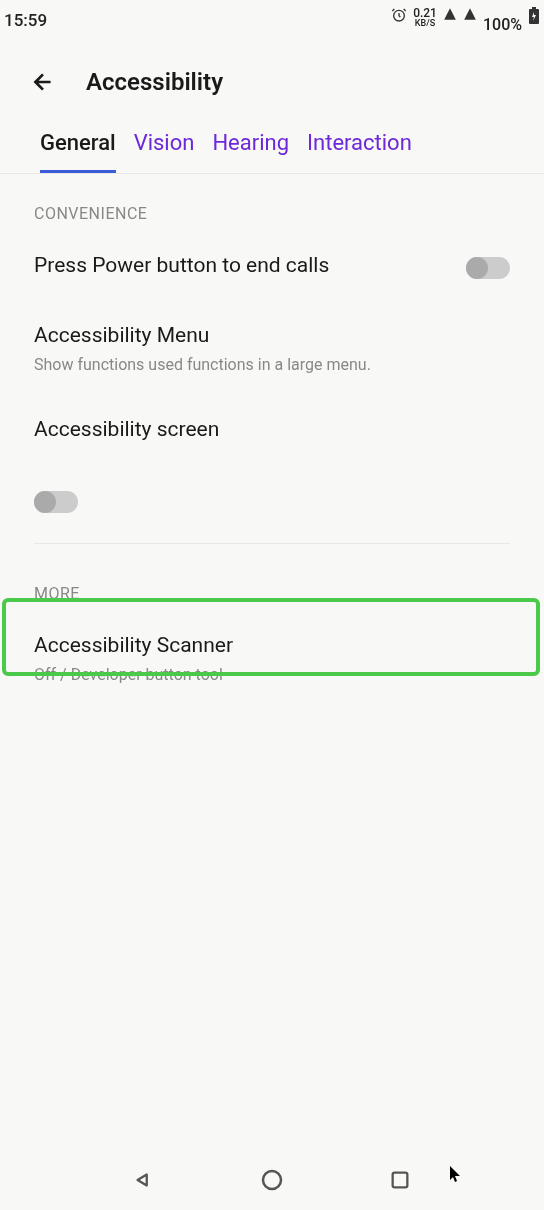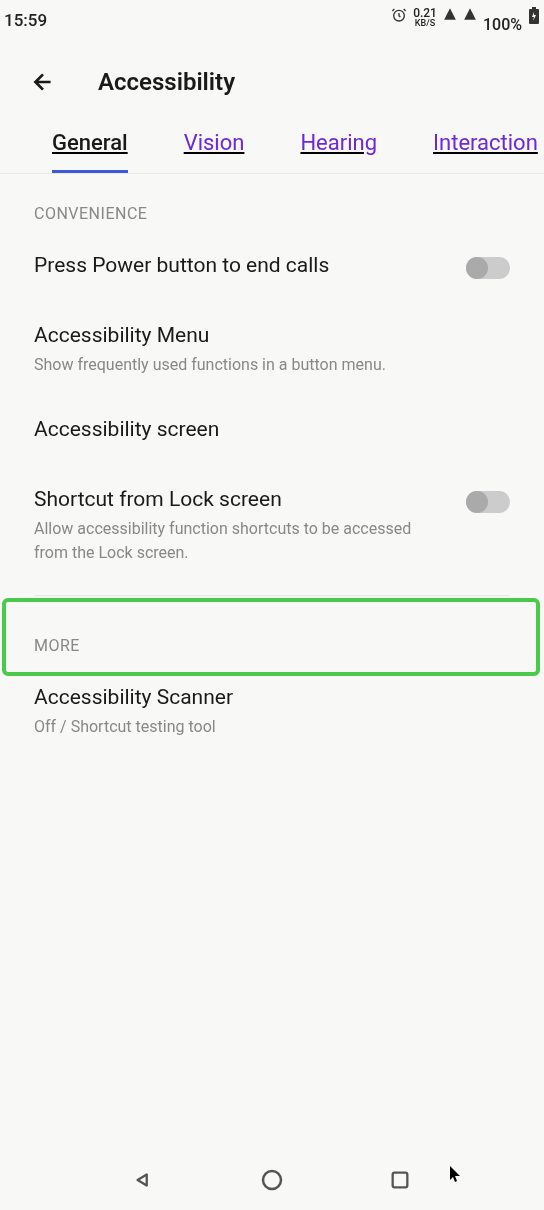--- a/index.html
+++ b/index.html
@@ -32,40 +32,39 @@
       flex-direction: column;
       align-items: center;
       line-height: 1;
       font-size: 9px;
     }
     .status-kbs-num { font-size: 12px; }
     .header {
       display: flex;
       align-items: center;
       padding: 28px 30px 20px;
-      gap: 42px;
+      gap: 30px;
     }
     .back-arrow {
       width: 26px;
       height: 26px;
       display: flex;
       align-items: center;
       justify-content: center;
     }
     .page-title {
       font-size: 24px;
       font-weight: 600;
       color: #1a1a1a;
     }
     .tabs {
       display: flex;
-      padding: 0 52px;
-      gap: 56px;
+      padding: 0 40px;
+      gap: 18px;
       border-bottom: 1px solid #e8e8e6;
-      text-decoration: underline;
     }
     .tab {
       padding: 14px 0 18px;
       font-size: 22px;
       color: #6d28d9;
       position: relative;
     }
     .tab.active {
       color: #1a1a1a;
       font-weight: 500;
@@ -225,46 +224,42 @@
 <div class="setting-item">
   <div class="setting-text">
     <div class="setting-title">Press Power button to end calls</div>
   </div>
   <div class="toggle"></div>
 </div>
 
 <div class="setting-item">
   <div class="setting-text">
     <div class="setting-title">Accessibility Menu</div>
-    <div class="setting-subtitle">Show frequently used functions in a button menu.</div>
+    <div class="setting-subtitle">Show functions used functions in a large menu.</div>
   </div>
 </div>
 
 <div class="setting-item">
   <div class="setting-text">
     <div class="setting-title">Accessibility screen</div>
   </div>
 </div>
 
 <div class="setting-item">
-  <div class="setting-text">
-    <div class="setting-title">Shortcut from Lock screen</div>
-    <div class="setting-subtitle">Allow accessibility function shortcuts to be accessed from the Lock screen.</div>
-  </div>
   <div class="toggle"></div>
 </div>
 
 <div class="divider"></div>
 
 <div class="section-header">MORE</div>
 
 <div class="setting-item">
   <div class="setting-text">
     <div class="setting-title">Accessibility Scanner</div>
-    <div class="setting-subtitle">Off / Shortcut testing tool</div>
+    <div class="setting-subtitle">Off / Developer button tool</div>
   </div>
 </div>
 
 <div class="highlight-box"></div>
 
 <div class="nav-bar">
   <div class="nav-btn">
     <svg width="22" height="22" viewBox="0 0 24 24" fill="none" stroke="#555" stroke-width="2.5">
         <path d="M15 18l-10-6 10-6z" stroke-linejoin="round"></path>
       </svg>

